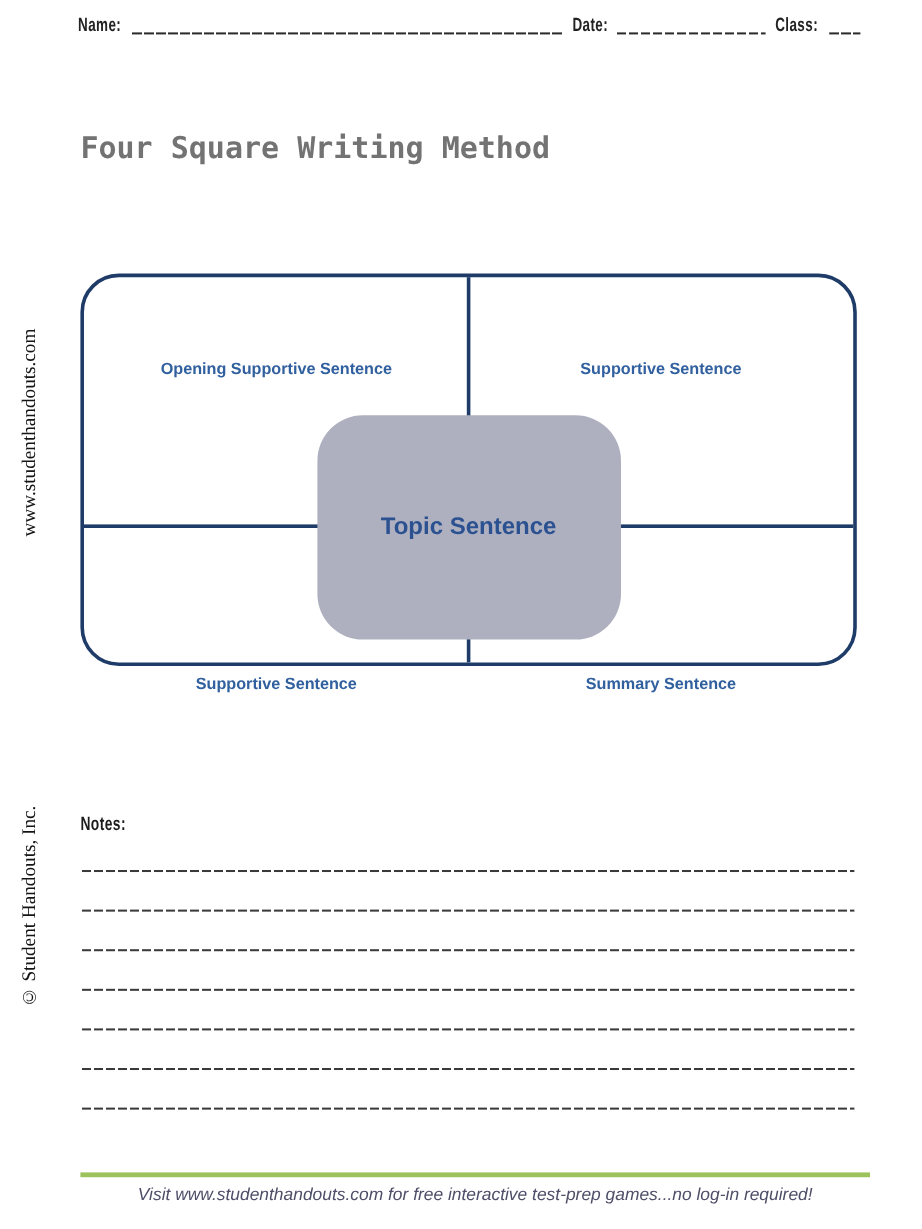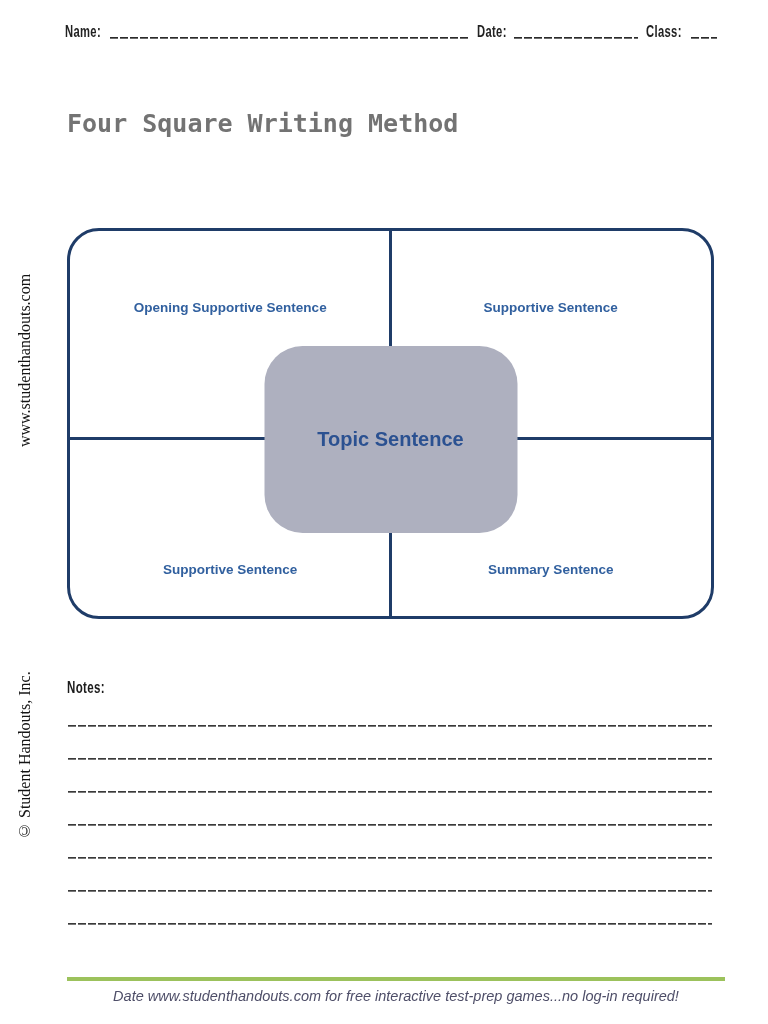--- a/index.html
+++ b/index.html
@@ -14,21 +14,21 @@
   *{margin:0;padding:0;box-sizing:border-box;}
   html,body{background:#ffffff;}
   body{
     width:768px;height:1024px;position:relative;overflow:hidden;
     font-family:"Liberation Sans",sans-serif;color:var(--ink);
   }
   .page{position:absolute;inset:0;background:#fff;}
 
   
   .header-row{
-    position:absolute;left:65px;top:24px;width:652px;
+    position:absolute;left:65px;top:14px;width:652px;
     display:flex;align-items:flex-end;justify-content:center;
   }
   .hdr-label{
     font-size:16px;font-weight:bold;color:#222;
     transform:scaleX(.70);transform-origin:left bottom;
     white-space:nowrap;letter-spacing:.5px;line-height:1;
     margin-right:-6px;
   }
   .write-line{
     height:3px;margin-bottom:1px;
@@ -52,21 +52,21 @@
     writing-mode:vertical-rl;transform:rotate(180deg);
     font-family:"Liberation Serif",serif;font-size:16px;color:#141414;
     display:flex;align-items:center;justify-content:center;
     white-space:nowrap;
   }
   .vtext-site{top:248px;height:224px;}
   .vtext-copy{top:650px;height:210px;}
 
   
   .four-square{
-    position:absolute;left:67px;top:228px;width:647px;height:391px;
+    position:absolute;left:67px;top:228px;width:647px;height:327px;
     border:3px solid var(--navy);border-radius:32px;background:#fff;
   }
   .divider-v{
     position:absolute;left:calc(50% - 1.5px);top:0;bottom:0;width:3px;
     background:var(--navy);
   }
   .divider-h{
     position:absolute;top:206px;left:0;right:0;height:3px;
     background:var(--navy);
   }
@@ -149,15 +149,15 @@
       <div class="notes-line"></div>
       <div class="notes-line"></div>
       <div class="notes-line"></div>
       <div class="notes-line"></div>
       <div class="notes-line"></div>
       <div class="notes-line"></div>
       <div class="notes-line"></div>
     </div>
 
   <div class="footer-rule"></div>
-  <div class="footer-text">Date www.studenthandouts.com for free interactive test-prep games...no log-in required!</div>
+  <div class="footer-text">Visit www.studenthandouts.com for free interactive test-prep games...no log-in required!</div>
 
 </div>
 
 </body></html>

